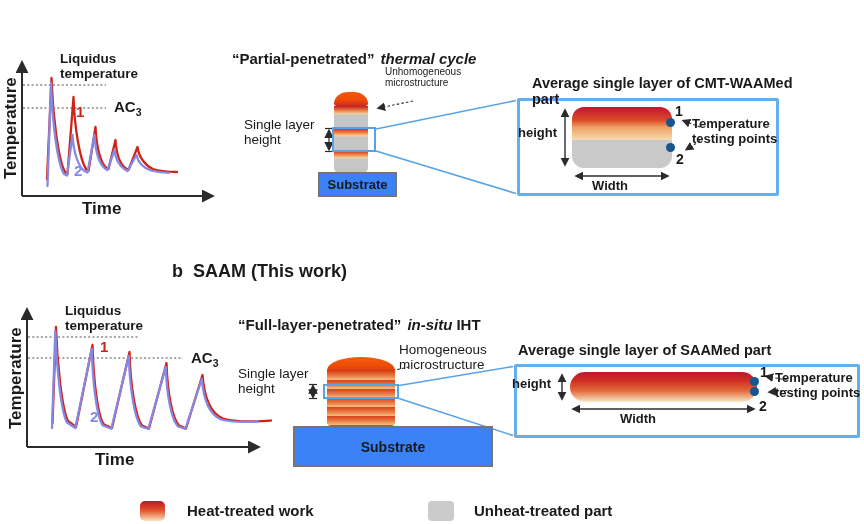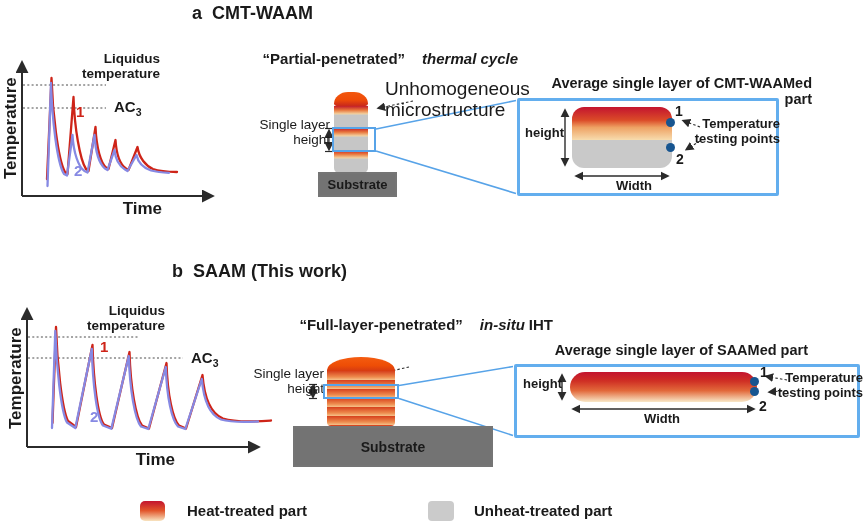--- a/index.html
+++ b/index.html
@@ -1,39 +1,39 @@
 <!DOCTYPE html>
 <html><head>
 <meta charset="utf-8">
 <style>
   html,body{margin:0;padding:0;background:#fff;}
   *{box-sizing:border-box;}
   #canvas{position:relative;width:864px;height:524px;background:#fff;overflow:hidden;
           font-family:"Liberation Sans","DejaVu Sans",sans-serif;color:#1a1a1a;}
   .b{font-weight:bold;}
   .it{font-style:italic;}
-  .ctr{text-align:right;}
-  .gap{margin-left:17px;}
+  .ctr{text-align:left;}
+  .gap{margin-left:6px;}
   svg.overlay{position:absolute;left:0;top:0;z-index:1;}
   .lbl{position:absolute;z-index:3;line-height:1.12;}
   .ylab{position:absolute;z-index:3;writing-mode:vertical-rl;transform:rotate(180deg);
         text-align:center;font-weight:bold;font-size:17px;}
   .red{color:#ce2418;}
   .blue{color:#8689e3;}
   
   .col{position:absolute;z-index:2;}
   .dome-a{height:14px;border-radius:17px 17px 3px 3px / 14px 14px 3px 3px;
           background:linear-gradient(180deg,#f2570e 0%,#ef4c08 55%,#c8281c 100%);}
   .body-a{height:67px;border-radius:0 0 5px 5px;
           background:repeating-linear-gradient(180deg,#c21d2c 0px,#e8743a 4px,#f2d3a2 8px,#c6c6c6 9px,#c6c6c6 22px);}
   .dome-b{height:14px;border-radius:34px 34px 0 0 / 13px 13px 0 0;
           background:linear-gradient(180deg,#f45c10 0%,#ee4e06 60%,#d63b12 100%);}
   .body-b{height:55px;border-radius:0 0 4px 4px;
           background:repeating-linear-gradient(180deg,#d6401c 0px,#ee8c4e 6px,#f6c28a 9px);}
-  .substrate{position:absolute;z-index:2;background:#737373;border:2px solid #757575;
+  .substrate{position:absolute;z-index:2;background:#3b82f6;border:2px solid #757575;
              display:flex;align-items:center;justify-content:center;font-weight:bold;}
   .hl{position:absolute;z-index:4;border:2px solid #57a3e8;background:transparent;}
   .bluebox{position:absolute;z-index:2;border:3px solid #63aeee;border-radius:2px;background:transparent;}
   .dot{position:absolute;z-index:5;width:9px;height:9px;border-radius:50%;background:#175590;}
   .lay{position:absolute;z-index:2;}
   .laya-top{height:33px;border-radius:12px 12px 0 0;
             background:linear-gradient(180deg,#c3142f 0%,#db4b28 40%,#eea264 62%,#f7dcae 100%);}
   .laya-bot{height:28px;border-radius:0 0 12px 12px;background:#c9c9c9;}
   .layb{height:30px;border-radius:15px;
         background:linear-gradient(180deg,#c3142f 0%,#cf2f24 30%,#e2683a 62%,#f8e8c8 100%);}
@@ -122,44 +122,41 @@
     </g>
     <g stroke="#2b2b2b" stroke-width="1.4" fill="none">
       <path d="M574,409 L753,409" marker-start="url(#mA)" marker-end="url(#mA)"></path>
     </g>
     <g stroke="#2a2a2a" stroke-width="1.1" stroke-dasharray="2.5 2.2" fill="none">
       <path d="M787,380 L767,376.5" marker-end="url(#mS)"></path>
       <path d="M787,390.5 L770,392" marker-end="url(#mS)"></path>
     </g>
   </svg>
 
-  <div class="lbl b" style="left:192px;top:3px;font-size:18px;">
-    <span>a</span><span class="gap" style="margin-left:10px;">CMT-WAAM</span>
-  </div>
 
   <div class="ylab" style="left:1px;top:62px;height:132px;width:18px;">Temperature</div>
   <div class="lbl b ctr" style="left:60px;top:51px;width:100px;font-size:13.5px;">Liquidus temperature</div>
   <div class="lbl b" style="left:114px;top:99px;font-size:15px;">
     <span>AC</span><sub style="font-size:0.7em;">3</sub>
   </div>
   <div class="lbl b red" style="left:76px;top:104px;font-size:15px;">1</div>
   <div class="lbl b blue" style="left:74px;top:163px;font-size:15px;">2</div>
   <div class="lbl b ctr" style="left:82px;top:199px;width:80px;font-size:17px;">Time</div>
 
   <div class="lbl b ctr" style="left:232px;top:51px;width:290px;font-size:15px;">
     <span>“Partial-penetrated”</span><span class="it gap">thermal cycle</span><span class="gap" style="margin-left:4px;"></span>
   </div>
 
   <div class="col" style="left:334px;top:92px;width:34px;">
     <div class="dome-a"></div>
     <div class="body-a"></div>
   </div>
   <div class="hl" style="left:332px;top:127px;width:44px;height:25px;"></div>
   <div class="lbl ctr" style="left:244px;top:117px;width:86px;font-size:13.5px;">Single layer height</div>
-  <div class="lbl ctr" style="left:385px;top:78px;width:112px;font-size:19px;">Unhomogeneous microstructure</div>
+  <div class="lbl ctr" style="left:385px;top:66px;width:112px;font-size:10px;">Unhomogeneous microstructure</div>
   <div class="substrate" style="left:318px;top:172px;width:79px;height:25px;font-size:13px;">
     <span>Substrate</span>
   </div>
 
   <div class="lbl b ctr" style="left:532px;top:75px;width:280px;font-size:14.5px;">Average single layer of CMT-WAAMed part</div>
   <div class="bluebox" style="left:517px;top:98px;width:262px;height:98px;"></div>
   <div class="lay" style="left:572px;top:107px;width:100px;">
     <div class="laya-top"></div>
     <div class="laya-bot"></div>
   </div>
@@ -187,33 +184,34 @@
   <div class="lbl b ctr" style="left:238px;top:317px;width:315px;font-size:15px;">
     <span>“Full-layer-penetrated”</span><span class="it gap">in-situ</span><span class="gap" style="margin-left:4px;">IHT</span>
   </div>
 
   <div class="col" style="left:327px;top:357px;width:68px;">
     <div class="dome-b"></div>
     <div class="body-b"></div>
   </div>
   <div class="hl" style="left:323px;top:384px;width:76px;height:15px;"></div>
   <div class="lbl ctr" style="left:238px;top:366px;width:86px;font-size:13.5px;">Single layer height</div>
+  <div class="lbl ctr" style="left:399px;top:342px;width:112px;font-size:13.5px;">Homogeneous microstructure</div>
   <div class="substrate" style="left:293px;top:426px;width:200px;height:41px;font-size:14px;">
     <span>Substrate</span>
   </div>
 
   <div class="lbl b ctr" style="left:518px;top:342px;width:290px;font-size:14.5px;">Average single layer of SAAMed part</div>
   <div class="bluebox" style="left:514px;top:364px;width:346px;height:74px;"></div>
   <div class="lay layb" style="left:570px;top:372px;width:187px;"></div>
   <div class="lbl b ctr" style="left:512px;top:377px;width:50px;font-size:13px;z-index:5;">height</div>
   <div class="lbl b ctr" style="left:620px;top:412px;width:60px;font-size:13px;z-index:5;">Width</div>
   <div class="dot" style="left:750px;top:377px;"></div>
   <div class="dot" style="left:750px;top:387px;"></div>
   <div class="lbl b" style="left:760px;top:365px;font-size:14px;">1</div>
   <div class="lbl b" style="left:759px;top:399px;font-size:14px;">2</div>
   <div class="lbl b ctr" style="left:775px;top:371px;width:88px;font-size:13px;">Temperature testing points</div>
 
   <div class="swatch sw-heat" style="left:140px;top:501px;"></div>
-  <div class="lbl b" style="left:187px;top:503px;font-size:15px;">Heat-treated part</div>
+  <div class="lbl b" style="left:187px;top:503px;font-size:15px;">Heat-treated work</div>
   <div class="swatch sw-gray" style="left:428px;top:501px;"></div>
   <div class="lbl b" style="left:474px;top:503px;font-size:15px;">Unheat-treated part</div>
 
 </div>
 
 </body></html>

